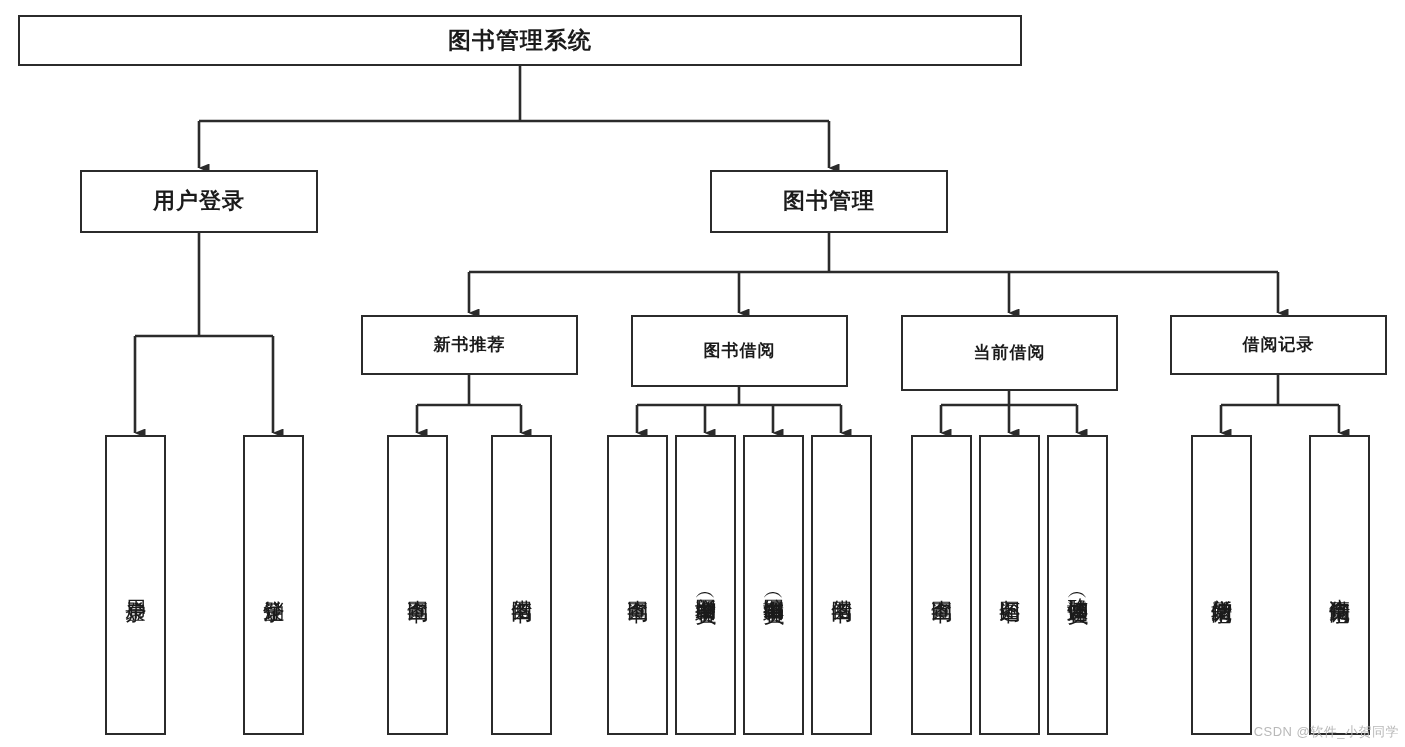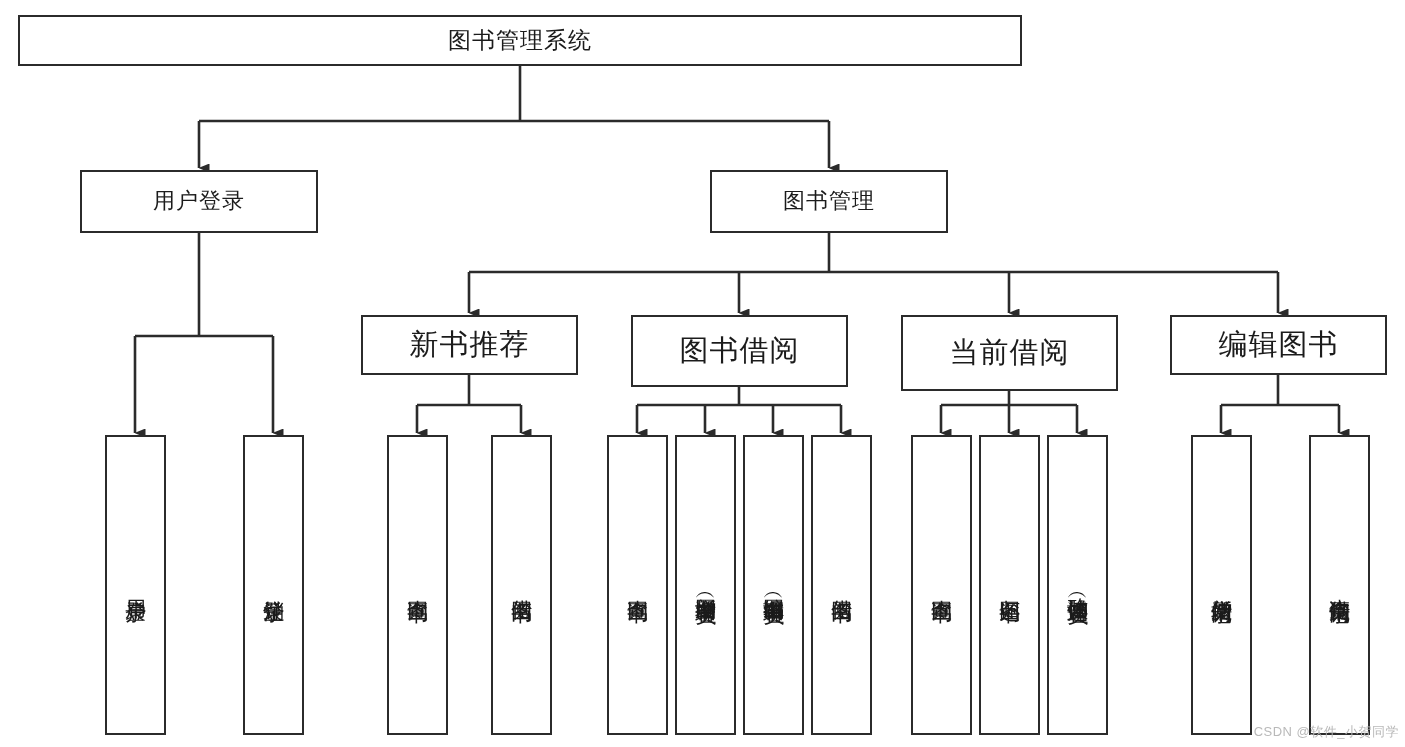--- a/index.html
+++ b/index.html
@@ -36,37 +36,38 @@
     justify-content: center;
     text-align: center;
   }
   .node.root {
     font-size: 23px;
   }
   .node.lvl2 {
     font-size: 22px;
   }
   .node.lvl3 {
-    font-size: 29px;
+    font-size: 17px;
   }
   .node.leaf {
     font-size: 21px;
   }
   .vlabel {
     writing-mode: vertical-rl;
     text-orientation: upright;
     line-height: 1.06;
     letter-spacing: 1px;
     white-space: pre-line;
     display: block;
   }
   .hlabel {
     display: block;
     line-height: 1.1;
     letter-spacing: 1px;
+    font-weight: bold;
   }
   .watermark {
     position: absolute;
     right: 6px;
     bottom: 6px;
     font-size: 13px;
     color: #b9b9b9;
     letter-spacing: 0.5px;
     white-space: nowrap;
   }
@@ -140,21 +141,21 @@
   <div class="node lvl3" style="left:361px; top:315px; width:217px; height:60px;">
     <span class="hlabel">新书推荐</span>
   </div>
   <div class="node lvl3" style="left:631px; top:315px; width:217px; height:72px;">
     <span class="hlabel">图书借阅</span>
   </div>
   <div class="node lvl3" style="left:901px; top:315px; width:217px; height:76px;">
     <span class="hlabel">当前借阅</span>
   </div>
   <div class="node lvl3" style="left:1170px; top:315px; width:217px; height:60px;">
-    <span class="hlabel">编辑图书</span>
+    <span class="hlabel">借阅记录</span>
   </div>
 
   <div class="node leaf" style="left:105px; top:435px; width:61px; height:300px;">
     <span class="vlabel">用户登录</span>
   </div>
   <div class="node leaf" style="left:243px; top:435px; width:61px; height:300px;">
     <span class="vlabel">注销登录</span>
   </div>
 
   <div class="node leaf" style="left:387px; top:435px; width:61px; height:300px;">

